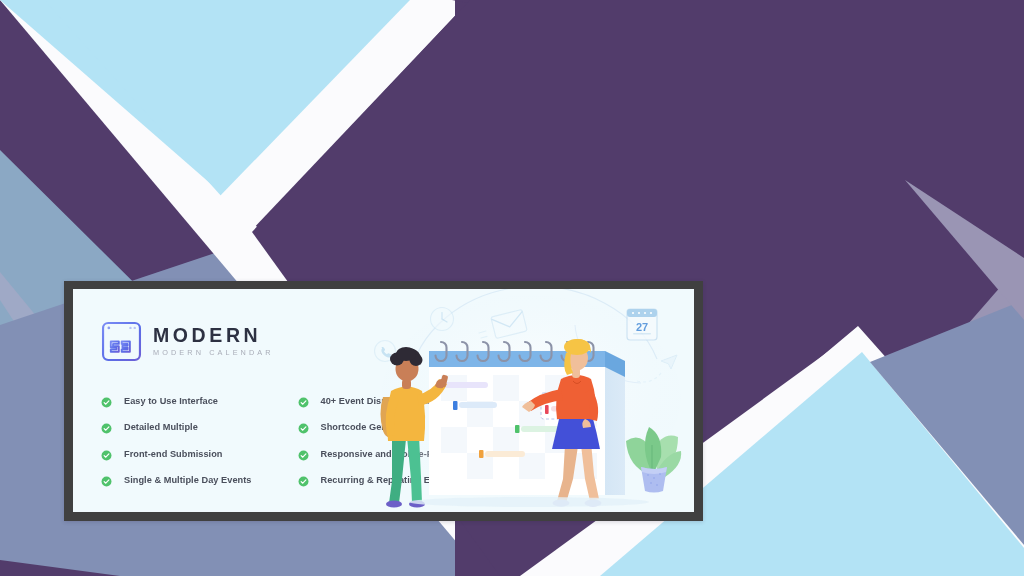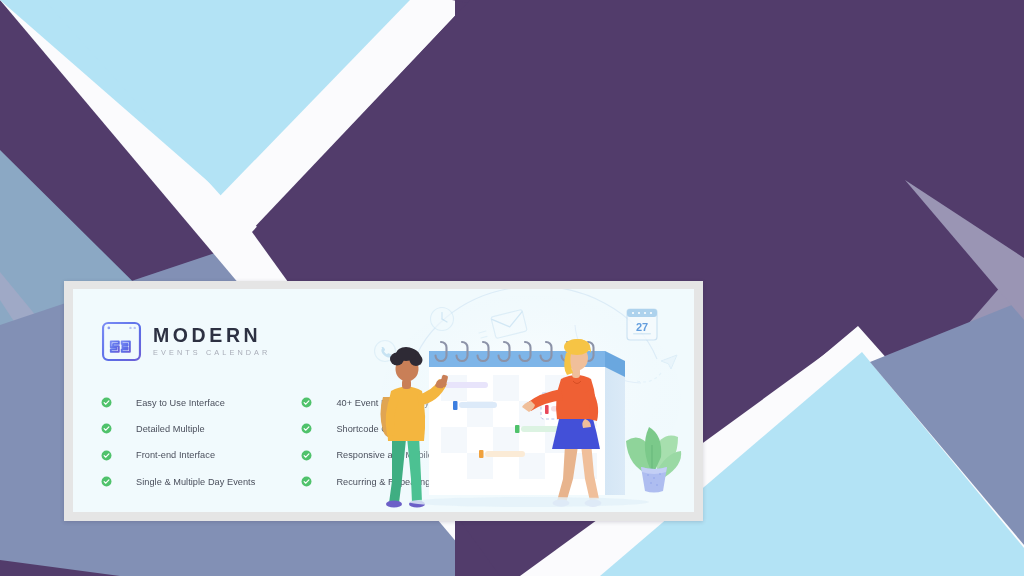--- a/index.html
+++ b/index.html
@@ -27,21 +27,21 @@
     height: 576px;
   }
 
   
   #promo-card {
     position: absolute;
     left: 64px;
     top: 281px;
     width: 639px;
     height: 240px;
-    background: #e5e5e5;
+    background: #404040;
     box-sizing: border-box;
     padding: 8px 9px 9px 9px;
     box-shadow: 0 1px 4px rgba(40, 25, 60, 0.18);
   }
   #promo-inner {
     position: relative;
     width: 100%;
     height: 100%;
     background: #f1fafd;
     overflow: hidden;
@@ -93,23 +93,24 @@
     display: flex;
     gap: 46px;
   }
   .feature-column {
     display: flex;
     flex-direction: column;
     gap: 15.3px;
   }
   .feature-item {
     display: flex;
-    align-items: flex-end;
-    gap: 24px;
+    align-items: flex-start;
+    gap: 12px;
     white-space: nowrap;
+    font-weight: bold;
   }
   .check-icon {
     width: 11px;
     height: 11px;
     flex: 0 0 auto;
     display: block;
   }
   .feature-label {
     font-size: 9.2px;
     color: #4a4f5c;
@@ -189,21 +190,21 @@
           <circle cx="8.4" cy="7.4" r="1.45" fill="#8b9bf2"></circle>
           <circle cx="31.6" cy="7.4" r="1.3" fill="#b9c3f7"></circle>
           <circle cx="36.2" cy="7.4" r="1.3" fill="#b9c3f7"></circle>
 
           <path d="M10.5 22.0 h8.6 v2.6 h-6.2 v2.4 h6.2 v6.0 h-8.6 v-2.6 h6.2 v-2.2 h-6.2 z" fill="none" stroke="url(#lg)" stroke-width="2.0" stroke-linejoin="round"></path>
 
           <path d="M22.2 22.0 h8.8 v11.0 h-8.8 v-2.6 h6.4 v-2.0 h-5.6 v-2.2 h5.6 v-1.6 h-6.4 z" fill="none" stroke="url(#lg)" stroke-width="2.0" stroke-linejoin="round"></path>
         </svg>
         <div id="logo-wordmark">
           <div id="logo-title">MODERN</div>
-          <div id="logo-subtitle">EVENTS CALENDAR</div>
+          <div id="logo-subtitle">MODERN CALENDAR</div>
         </div>
       </div>
 
       <div id="feature-columns">
 
         <div class="feature-column">
           <div class="feature-item">
             <svg class="check-icon" viewBox="0 0 16 16">
               <circle cx="8" cy="8" r="7.2" fill="#4fc26b"></circle>
               <path d="M4.6 8.2 L6.9 10.5 L11.5 5.6" fill="none" stroke="#ffffff" stroke-width="1.7" stroke-linecap="round" stroke-linejoin="round"></path>
@@ -215,21 +216,21 @@
               <circle cx="8" cy="8" r="7.2" fill="#4fc26b"></circle>
               <path d="M4.6 8.2 L6.9 10.5 L11.5 5.6" fill="none" stroke="#ffffff" stroke-width="1.7" stroke-linecap="round" stroke-linejoin="round"></path>
             </svg>
             <span class="feature-label">Detailed Multiple</span>
           </div>
           <div class="feature-item">
             <svg class="check-icon" viewBox="0 0 16 16">
               <circle cx="8" cy="8" r="7.2" fill="#4fc26b"></circle>
               <path d="M4.6 8.2 L6.9 10.5 L11.5 5.6" fill="none" stroke="#ffffff" stroke-width="1.7" stroke-linecap="round" stroke-linejoin="round"></path>
             </svg>
-            <span class="feature-label">Front-end Interface</span>
+            <span class="feature-label">Front-end Submission</span>
           </div>
           <div class="feature-item">
             <svg class="check-icon" viewBox="0 0 16 16">
               <circle cx="8" cy="8" r="7.2" fill="#4fc26b"></circle>
               <path d="M4.6 8.2 L6.9 10.5 L11.5 5.6" fill="none" stroke="#ffffff" stroke-width="1.7" stroke-linecap="round" stroke-linejoin="round"></path>
             </svg>
             <span class="feature-label">Single &amp; Multiple Day Events</span>
           </div>
         </div>
 

